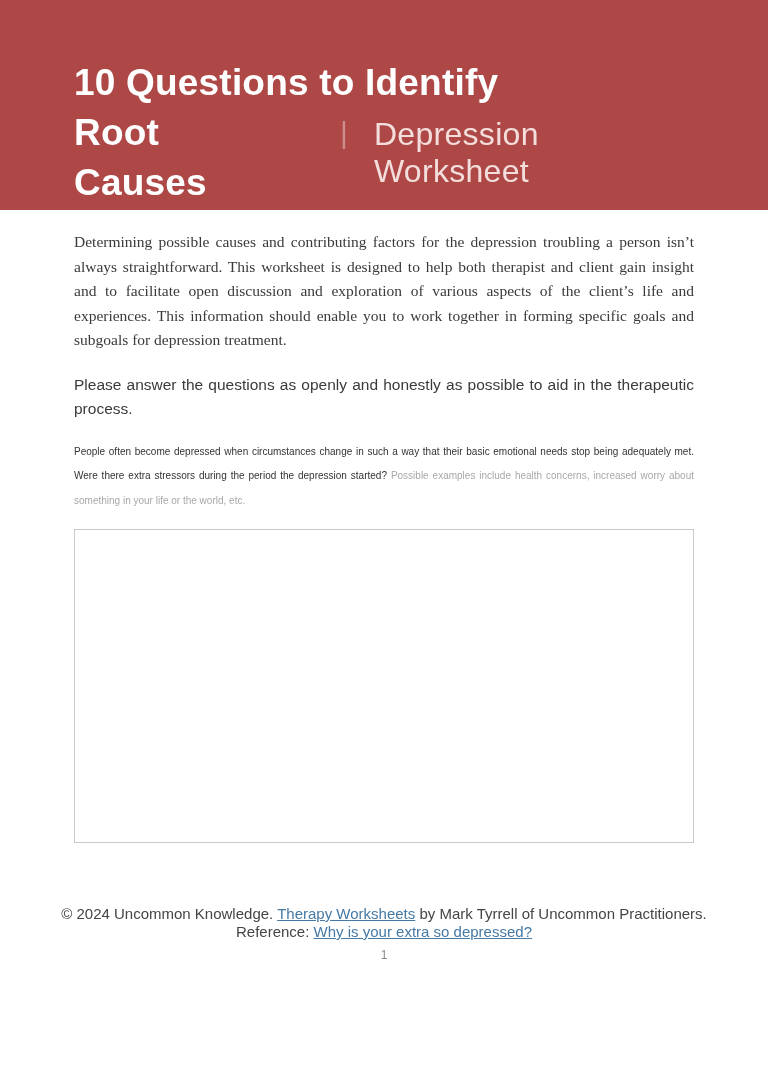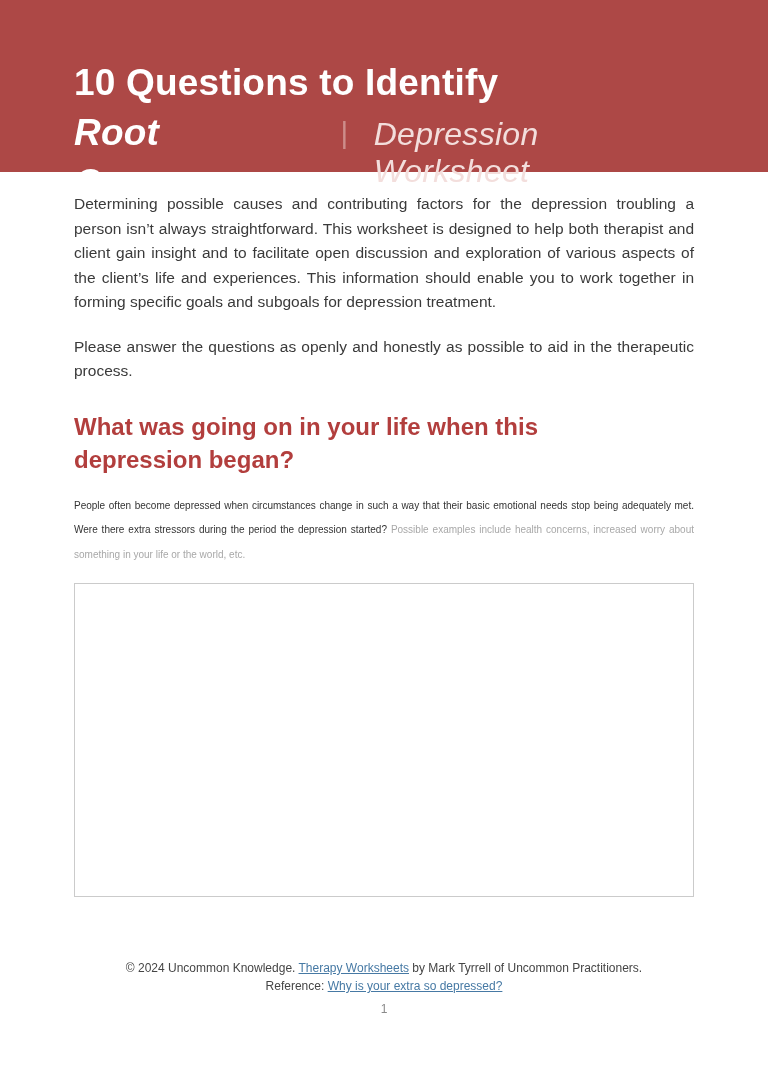--- a/index.html
+++ b/index.html
@@ -8,34 +8,33 @@
     width: 768px;
     height: 1086px;
     overflow: hidden;
     font-family: "Liberation Sans", "DejaVu Sans", sans-serif;
     position: relative;
   }
 
   
   .header {
     background: #ad4846;
-    height: 172px;
+    height: 210px;
     padding: 58px 74px 0 74px;
   }
   .title-line1 {
     color: #ffffff;
     font-size: 37px;
     font-weight: bold;
     line-height: 50px;
     letter-spacing: 0.2px;
   }
   .title-line2-row {
     display: flex;
     align-items: baseline;
-    font-style: italic;
   }
   .title-line2 {
     color: #ffffff;
     font-size: 37px;
     font-weight: bold;
     line-height: 50px;
     letter-spacing: 0.2px;
   }
   .title-divider {
     color: #cd8d8a;
@@ -57,20 +56,21 @@
     padding: 0 74px;
   }
   .para {
     margin-top: 20px;
     font-size: 15.5px;
     line-height: 24.5px;
     color: #3a3a3a;
     text-align: justify;
   }
   .para.first {
+    font-family: Liberation Serif, serif;
   }
   .section-heading {
     margin-top: 26px;
     max-width: 540px;
     color: #b23e3d;
     font-size: 24px;
     font-weight: bold;
     line-height: 33px;
   }
   .question-para {
@@ -89,21 +89,21 @@
     height: 314px;
     border: 1px solid #cbcbcb;
     background: #ffffff;
     cursor: text;
   }
 
   
   .footer {
     margin-top: 62px;
     text-align: center;
-    font-size: 12px;
+    font-size: 15px;
     line-height: 18px;
     color: #454545;
   }
   .footer a, .link {
     color: #4679a4;
     text-decoration: underline;
     cursor: pointer;
   }
   .page-number {
     margin-top: 7px;
@@ -122,21 +122,20 @@
     <span class="title-divider">|</span>
     <span class="subtitle">Depression Worksheet</span>
   </div>
 </div>
 
 <div class="content">
   <p class="para first">Determining possible causes and contributing factors for the depression troubling a person isn’t always straightforward. This worksheet is designed to help both therapist and client gain insight and to facilitate open discussion and exploration of various aspects of the client’s life and experiences. This information should enable you to work together in forming specific goals and subgoals for depression treatment.</p>
 
   <p class="para">Please answer the questions as openly and honestly as possible to aid in the therapeutic process.</p>
 
-  <h2 class="section-heading">What was going on in your life when this depression began?</h2>
 
   <p class="question-para"><span>People often become depressed when circumstances change in such a way that their basic emotional needs stop being adequately met. Were there extra stressors during the period the depression started? </span><span class="hint">Possible examples include health concerns, increased worry about something in your life or the world, etc.</span></p>
 
   <div class="answer-box"></div>
 </div>
 
 <div class="footer">
   <div><span>© 2024 Uncommon Knowledge. </span><span class="link">Therapy Worksheets</span><span> by Mark Tyrrell of Uncommon Practitioners.</span></div>
   <div><span>Reference: </span><span class="link">Why is your extra so depressed?</span></div>
 </div>

